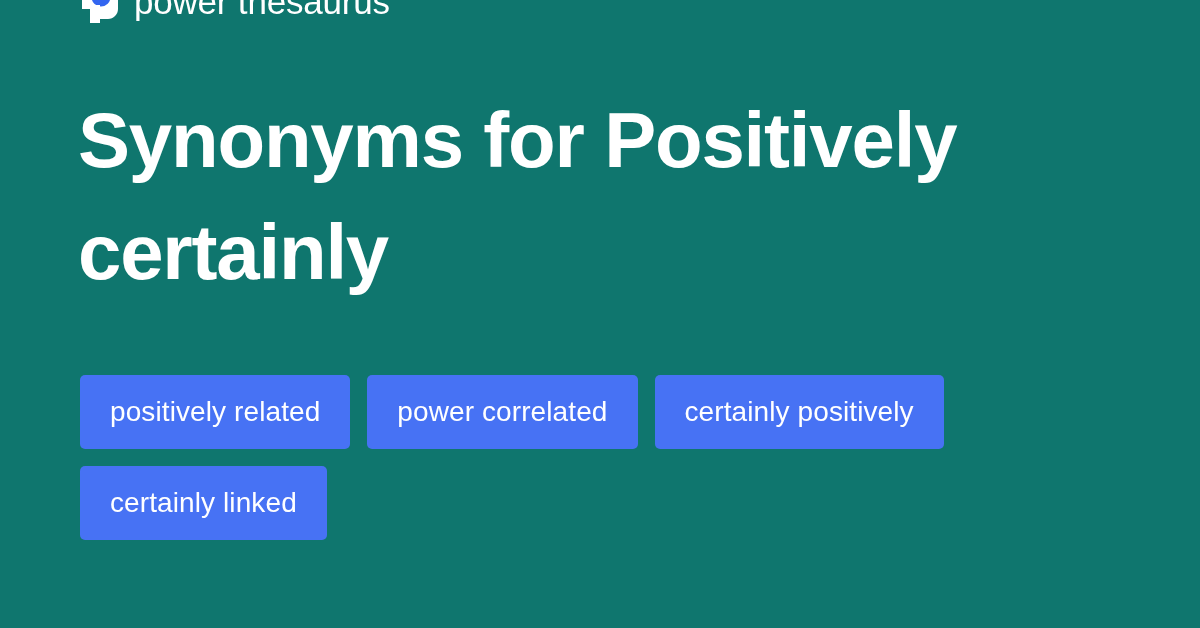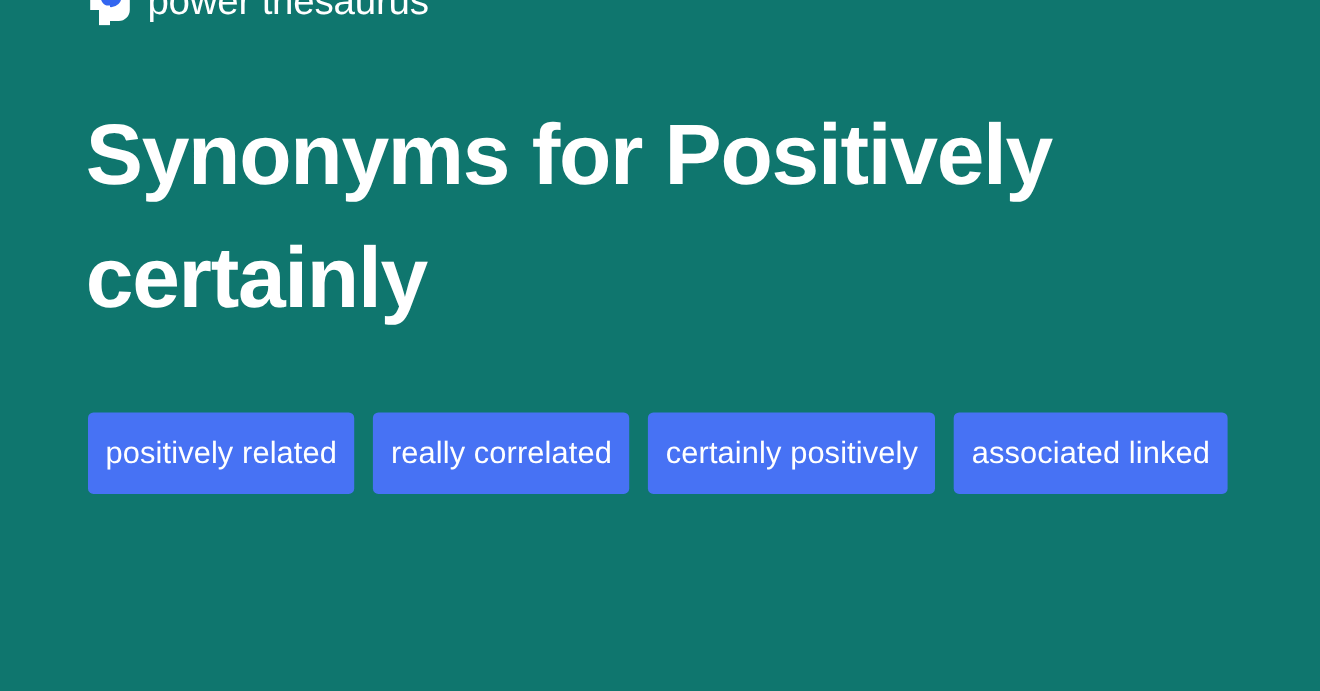--- a/index.html
+++ b/index.html
@@ -69,21 +69,21 @@
     width: 1060px;
     display: flex;
     flex-wrap: wrap;
     gap: 17px 17px;
   }
   .chip {
     background: #4772f4;
     border-radius: 5px;
     height: 74px;
     box-sizing: border-box;
-    padding: 0 16px;
+    padding: 0 30px;
     display: flex;
     align-items: center;
     justify-content: center;
     color: #ffffff;
     font-size: 28px;
     font-weight: 400;
     letter-spacing: 0.1px;
     white-space: nowrap;
   }
 </style>
@@ -100,18 +100,18 @@
         <rect x="12" y="24" width="10" height="18" fill="#ffffff"></rect>
       </svg>
     </span>
     <span class="brand-name">power thesaurus</span>
   </div>
 
   <h1 class="headline">Synonyms for Positively certainly</h1>
 
   <div class="chips">
     <div class="chip">positively related</div>
-    <div class="chip">really correlated</div>
+    <div class="chip">power correlated</div>
     <div class="chip">certainly positively</div>
-    <div class="chip">associated linked</div>
+    <div class="chip">certainly linked</div>
   </div>
 
 </div>
 
 </body></html>

